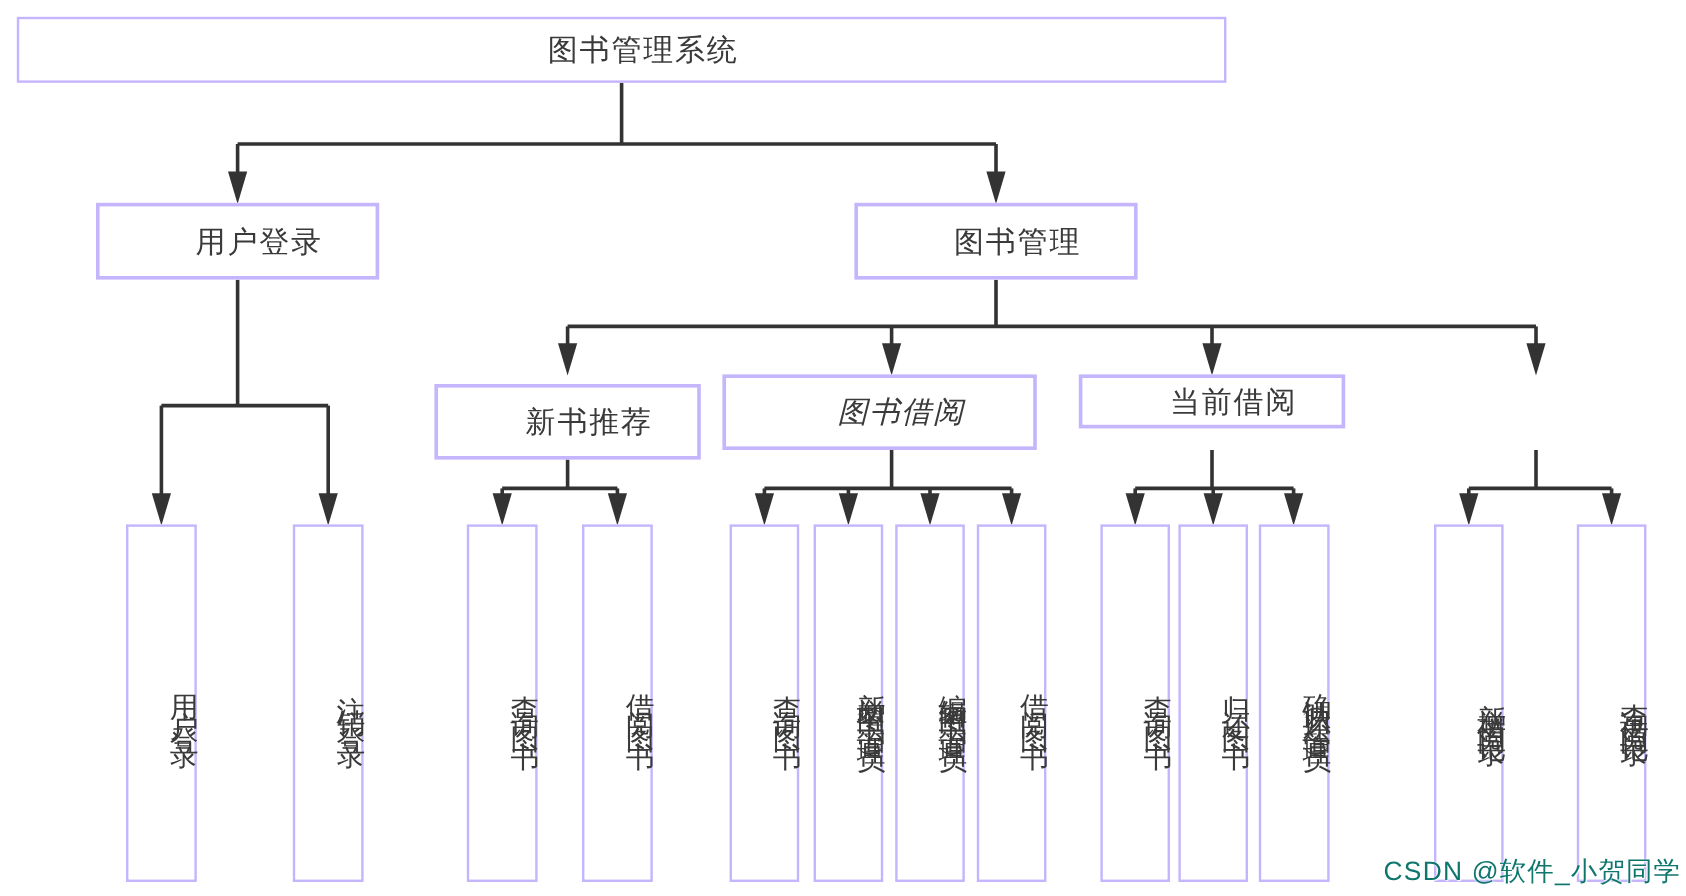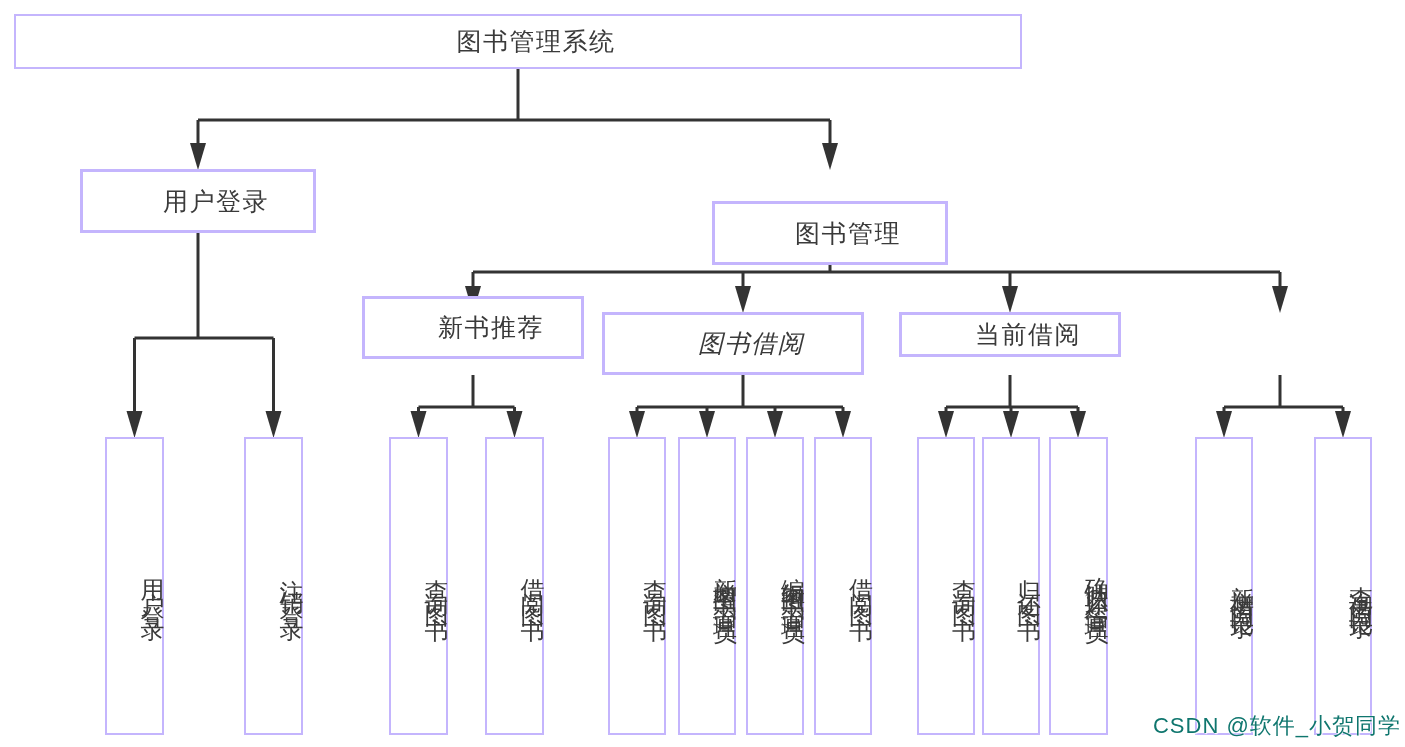--- a/index.html
+++ b/index.html
@@ -117,23 +117,23 @@
       <polygon points="1070,411 1086,411 1078,438"></polygon>
 
       <polygon points="1216,411 1232,411 1224,438"></polygon>
       <polygon points="1335,411 1351,411 1343,438"></polygon>
     </g>
   </svg>
 
   <div class="box h root" style="left:14px; top:14px; width:1008px; height:55px;">图书管理系统</div>
 
   <div class="box h" style="left:80px; top:169px; width:236px; height:64px;">用户登录</div>
-  <div class="box h" style="left:712px; top:169px; width:236px; height:64px;margin-top:32px;">图书管理</div>
+  <div class="box h" style="left:712px; top:169px; width:236px; height:64px;">图书管理</div>
 
-  <div class="box h" style="left:362px; top:296px; width:222px; height:63px;">新书推荐</div>
+  <div class="box h" style="left:362px; top:320px; width:222px; height:63px;">新书推荐</div>
   <div class="box h" style="left:602px; top:312px; width:262px; height:63px;font-style:italic;">图书借阅</div>
   <div class="box h" style="left:899px; top:312px; width:222px; height:45px;text-align:right;">当前借阅</div>
 
   <div class="box leaf" style="left:105px; top:437px; width:59px; height:298px;">用户登录</div>
   <div class="box leaf" style="left:244px; top:437px; width:59px; height:298px;">注销登录</div>
 
   <div class="box leaf" style="left:389px; top:437px; width:59px; height:298px;">查询图书</div>
   <div class="box leaf" style="left:485px; top:437px; width:59px; height:298px;">借阅图书</div>
 
   <div class="box leaf" style="left:608px; top:437px; width:58px; height:298px;">查询图书</div>

